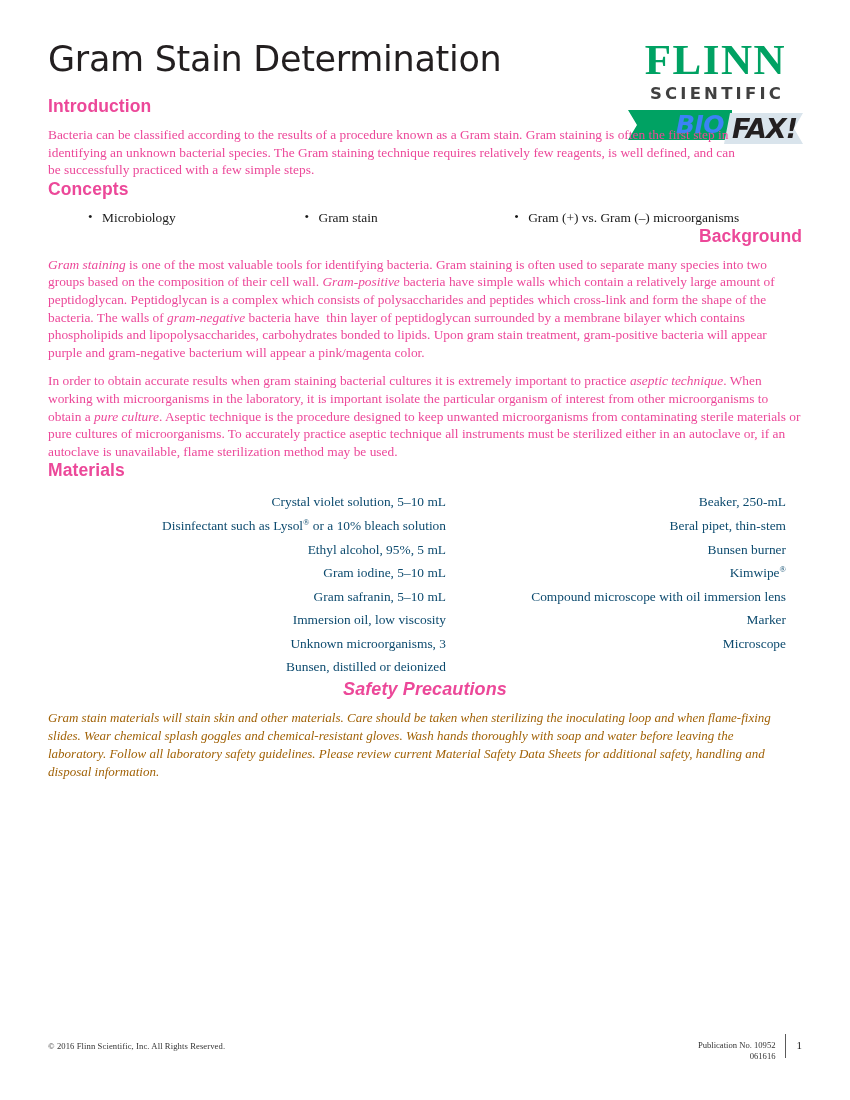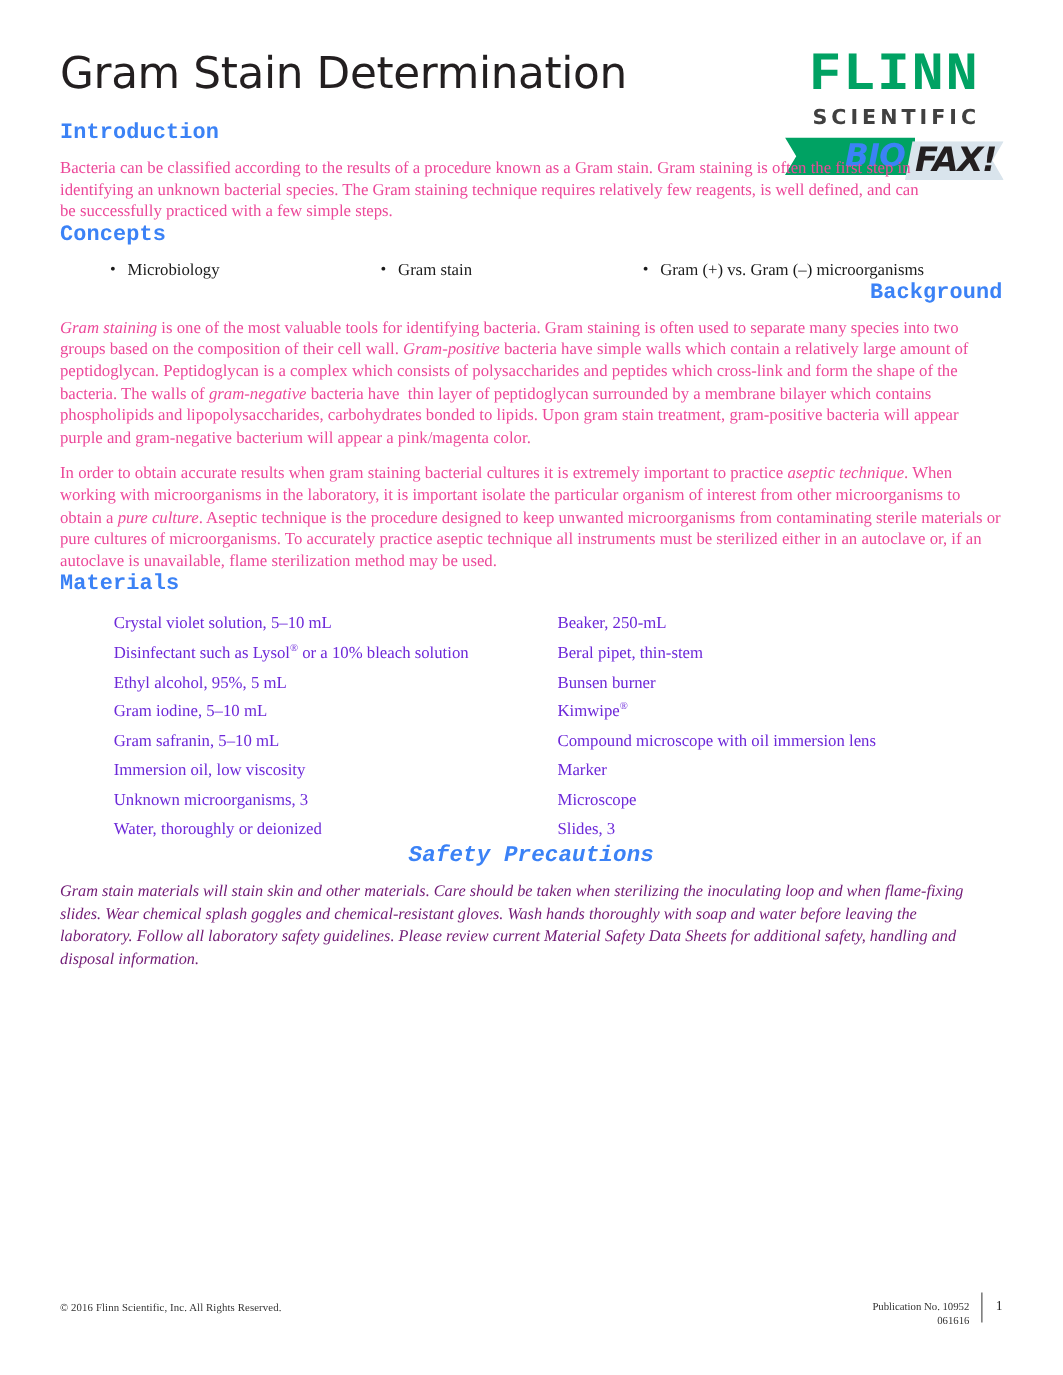--- a/index.html
+++ b/index.html
@@ -41,21 +41,21 @@
 
   
   .logo {
     position: absolute;
     right: 47px;
     top: 38px;
     width: 175px;
     height: 116px;
   }
   .logo-flinn {
-    font-family: Liberation Mono, monospace;
+    font-family: Liberation Serif, serif;
     font-weight: 700;
     font-size: 43px;
     letter-spacing: 1.5px;
     color: #00a263;
     text-align: center;
     line-height: 0.95;
     margin-top: 2px;
   }
   .logo-scientific {
     font-family: "DejaVu Sans", "Liberation Sans", sans-serif;
@@ -117,25 +117,25 @@
   }
 
   
   .content {
     position: absolute;
     left: 48px;
     top: 96px;
     width: 754px;
   }
   h2.section {
-    font-family: Liberation Mono, monospace;
+    font-family: Liberation Sans, sans-serif;
     font-weight: 700;
     font-size: 17.5px;
     margin: 0 0 9px 0;
-    color: #3b82f6;
+    color: #ec4899;
     letter-spacing: 0.1px;
   }
   h2.section.italic {
     font-style: italic;
     font-size: 18px;
     text-align: center;
   }
   .sec-intro { margin-top: 0; }
   .sec-concepts { margin-top: 28px; }
   .sec-background { margin-top: 26px; text-align: right; }
@@ -151,21 +151,21 @@
   }
   p.body-text:last-child { margin-bottom: 0; }
   p.body-text em { font-style: italic; }
   p.narrow { width: 700px; }
 
   p.safety-text {
     margin: 0;
     font-size: 13px;
     line-height: 18px;
     font-style: italic;
-    color: #701a75;
+    color: #a16207;
     width: 724px;
   }
 
   
   .concepts-row {
     display: flex;
     margin-top: 2px;
   }
   .concept-item {
     font-size: 13.4px;
@@ -189,21 +189,22 @@
   .materials-row {
     display: flex;
     margin-top: 1px;
   }
   .mat-col-left { width: 355px; margin-left: 43px; }
   .mat-col-right { width: 340px; }
   .mat-item {
     font-size: 13.4px;
     line-height: 23.6px;
     white-space: nowrap;
-    color: #6d28d9;
+    color: #0c4a6e;
+    text-align: right;
   }
   sup.reg {
     font-size: 8.5px;
     vertical-align: super;
     line-height: 0;
   }
 
   
   .footer {
     position: absolute;
@@ -300,31 +301,30 @@
       <h2 class="section sec-materials">Materials</h2>
       <div class="materials-row">
         <div class="mat-col-left">
           <div class="mat-item">Crystal violet solution, 5–10 mL</div>
           <div class="mat-item">Disinfectant such as Lysol<sup class="reg">®</sup> or a 10% bleach solution</div>
           <div class="mat-item">Ethyl alcohol, 95%, 5 mL</div>
           <div class="mat-item">Gram iodine, 5–10 mL</div>
           <div class="mat-item">Gram safranin, 5–10 mL</div>
           <div class="mat-item">Immersion oil, low viscosity</div>
           <div class="mat-item">Unknown microorganisms, 3</div>
-          <div class="mat-item">Water, thoroughly or deionized</div>
+          <div class="mat-item">Bunsen, distilled or deionized</div>
         </div>
         <div class="mat-col-right">
           <div class="mat-item">Beaker, 250-mL</div>
           <div class="mat-item">Beral pipet, thin-stem</div>
           <div class="mat-item">Bunsen burner</div>
           <div class="mat-item">Kimwipe<sup class="reg">®</sup></div>
           <div class="mat-item">Compound microscope with oil immersion lens</div>
           <div class="mat-item">Marker</div>
           <div class="mat-item">Microscope</div>
-          <div class="mat-item">Slides, 3</div>
         </div>
       </div>
     </section>
 
     <section>
       <h2 class="section italic sec-safety">Safety Precautions</h2>
       <p class="safety-text">Gram stain materials will stain skin and other materials. Care should be taken when sterilizing the inoculating loop and when flame-fixing slides. Wear chemical splash goggles and chemical-resistant gloves. Wash hands thoroughly with soap and water before leaving the laboratory. Follow all laboratory safety guidelines. Please review current Material Safety Data Sheets for additional safety, handling and disposal information.</p>
     </section>
 
   </div>

